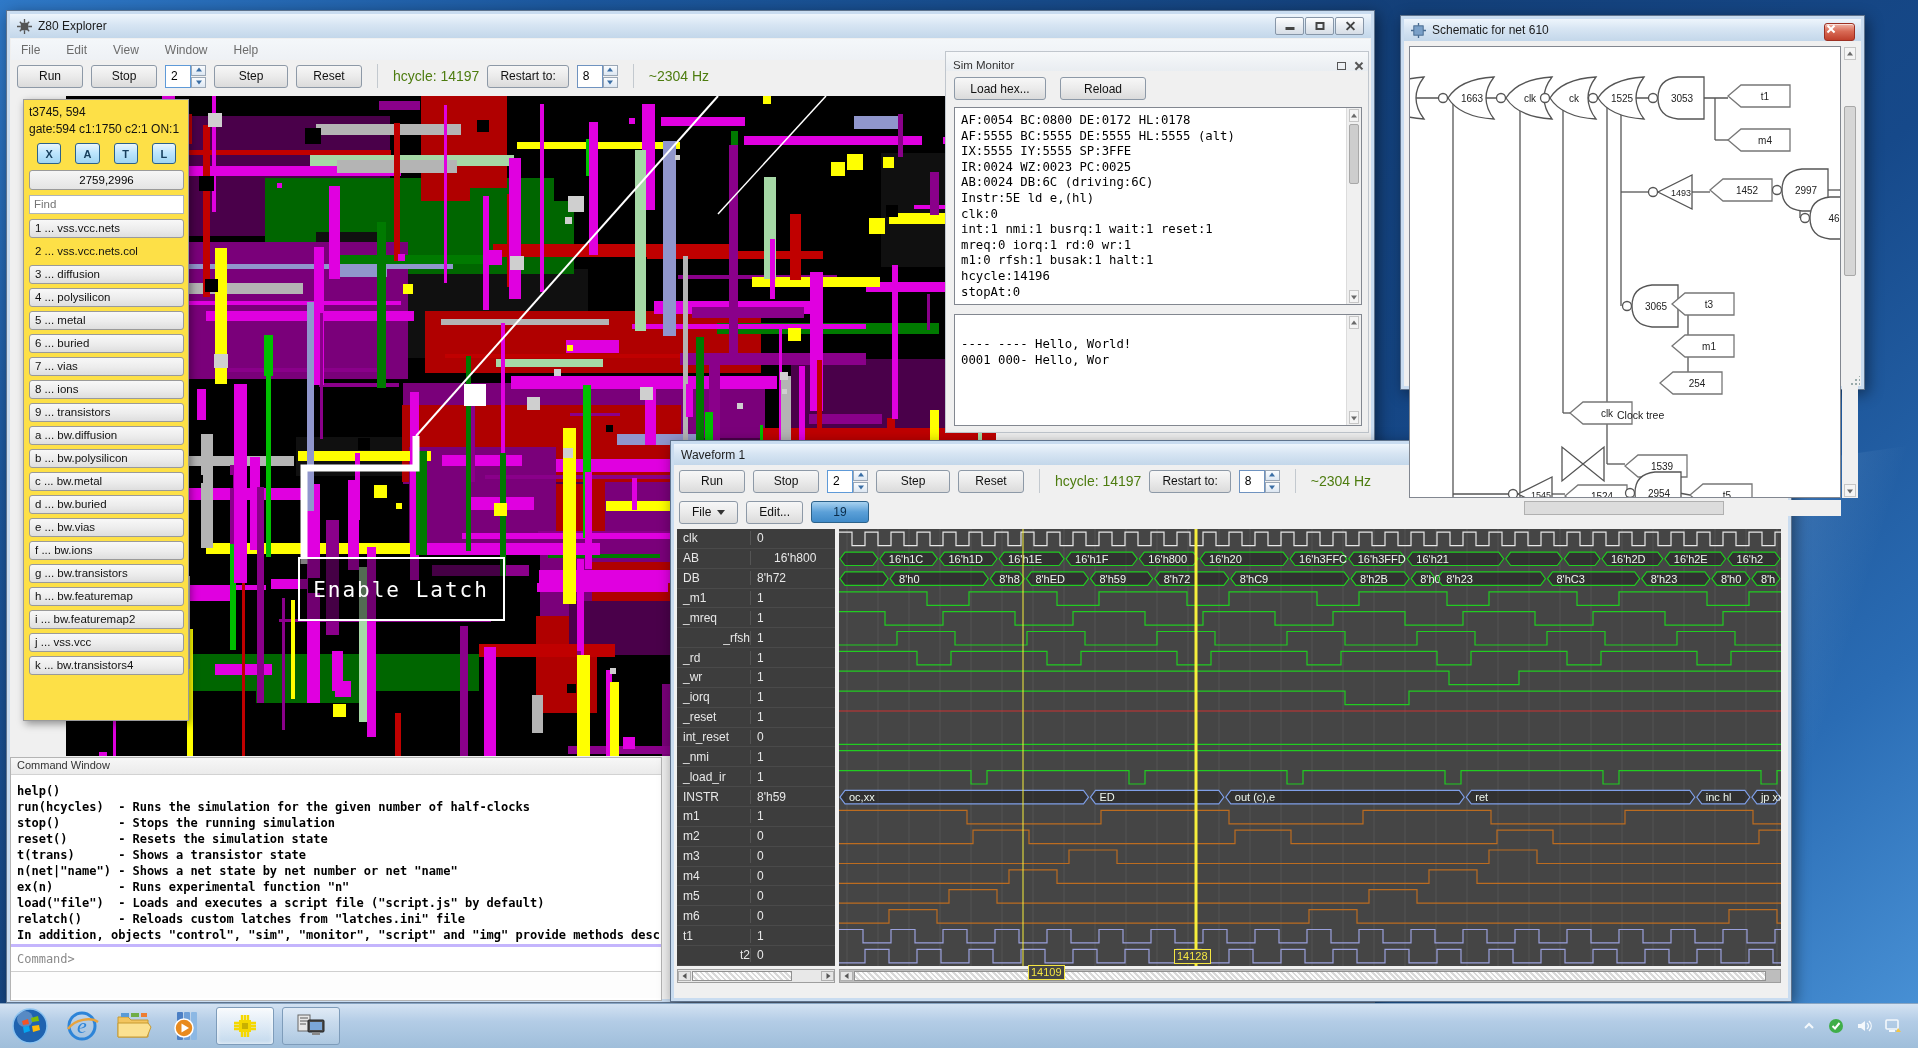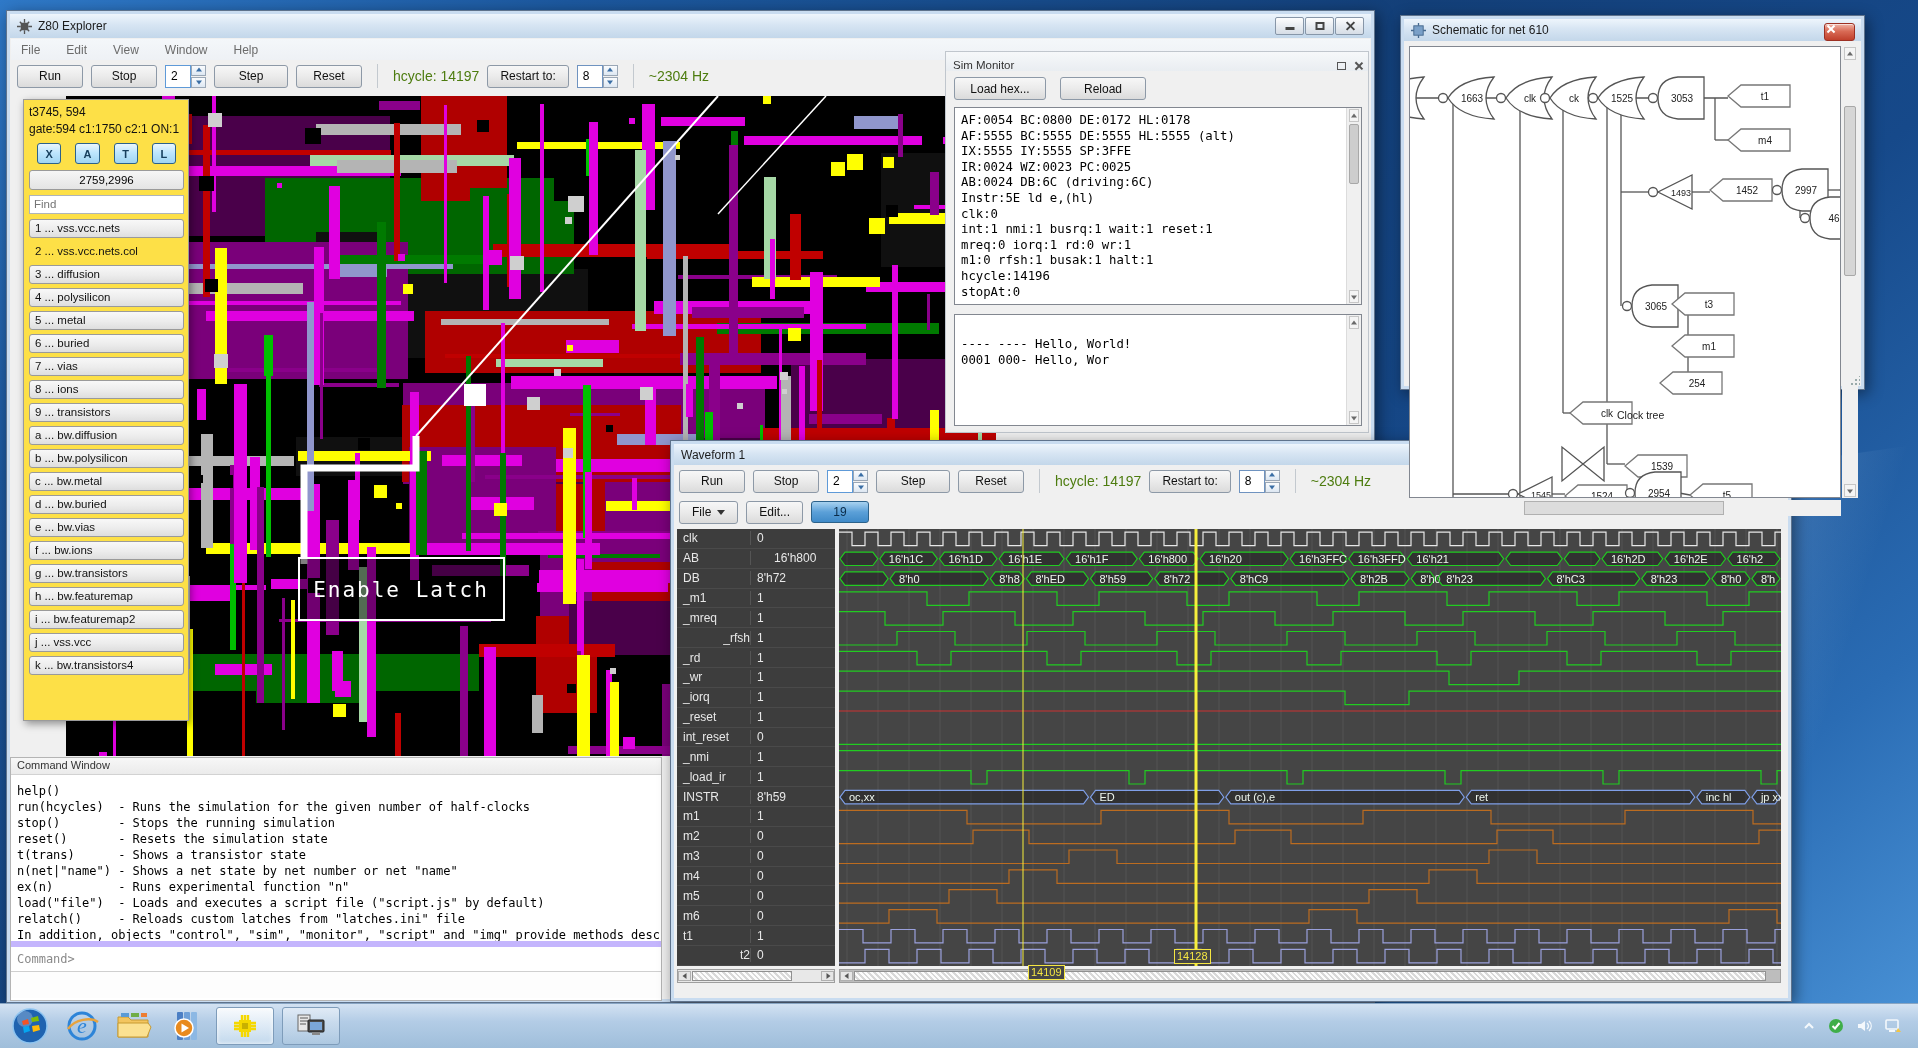--- a/index.html
+++ b/index.html
@@ -48,21 +48,21 @@
   .bbtn{width:25px;height:21px;border:1px solid #2c628b;border-radius:3px;background:linear-gradient(#eaf6fd,#bee6fd 45%,#a0d5f2);font-size:11px;font-weight:bold;color:#17405e;}
   #coord-btn{width:100%;height:20px;margin:2px 0 4px 0;border:1px solid #9a9a9a;border-radius:3px;background:linear-gradient(#f6f6f6,#e4e4e4);font-size:11.5px;}
   #find-input{width:100%;height:19px;border:1px solid #aeb4ba;font-size:11.5px;padding:0 4px;color:#333;margin-bottom:5px;}
   #layer-list{display:flex;flex-direction:column;gap:4px;}
   .obtn{height:19px;border:1px solid #9a9a9a;border-radius:3px;background:linear-gradient(#f8f8f8,#ececec 55%,#dedede);font-size:11.5px;text-align:left;padding:0 5px;color:#111;white-space:nowrap;overflow:hidden;}
   .obtn.flat{border-color:transparent;background:transparent;}
 
   
   #cmd-win{position:absolute;left:3px;top:746px;width:652px;height:244px;background:#fff;border:1px solid #b4b4b4;}
   #cmd-title{height:17px;background:linear-gradient(#f7f7f7,#ebebeb);border-bottom:1px solid #d2d2d2;font-size:11px;color:#333;padding:1px 0 0 6px;}
-  #cmd-lines{height:172px;overflow:hidden;padding:8px 12px 0 6px;border-bottom:6px solid #c4b5fd;}
+  #cmd-lines{height:172px;overflow:hidden;padding:8px 12px 0 6px;border-bottom:3px solid #c4b5fd;font-weight:bold;}
   #cmd-lines .mline{font-family:"DejaVu Sans Mono",monospace;font-size:12px;line-height:16px;white-space:pre;color:#000;}
   #cmd-prompt{height:25px;border-bottom:1px solid #cfcfcf;font-family:"DejaVu Sans Mono",monospace;font-size:12px;color:#8a8a8a;padding:5px 0 0 6px;}
   #cmd-input{height:26px;background:#fdfdfd;}
 
   
   #sim-panel{position:absolute;left:938px;top:40px;width:424px;height:382px;background:#f0f0f0;border:1px solid #c0c6cd;}
   #sim-title{height:19px;display:flex;align-items:flex-end;font-size:11.5px;color:#333;padding:0 4px 0 7px;background:linear-gradient(#f6f8fa,#e9edf1);}
   #sim-title .sbtn{margin-left:auto;display:flex;gap:8px;align-items:center;}
   .sq-icon{width:9px;height:8px;border:1.5px solid #555;display:inline-block;}
   .x-small{position:relative;width:10px;height:10px;display:inline-block;}

